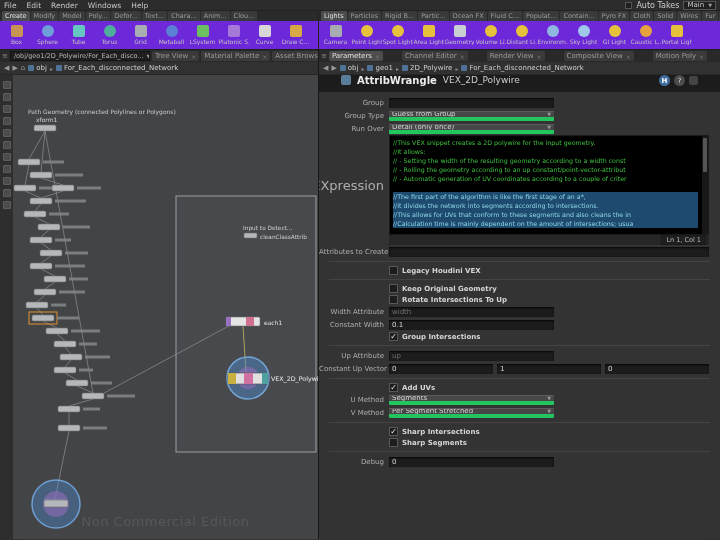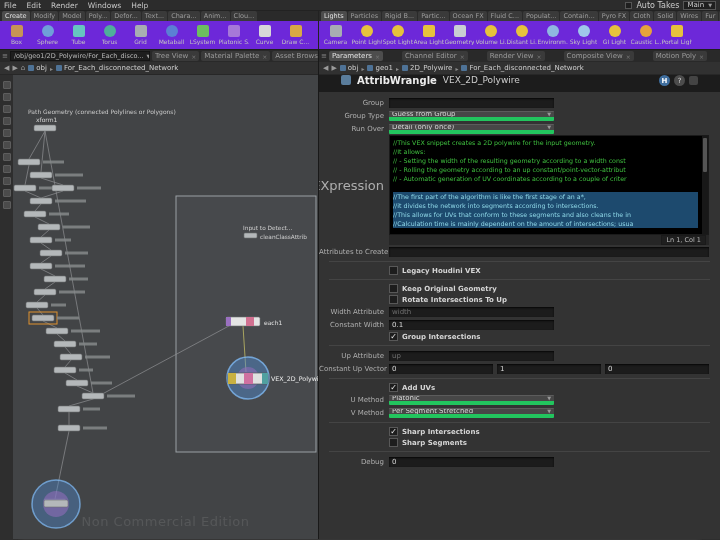--- a/index.html
+++ b/index.html
@@ -578,21 +578,21 @@
         <div class="psep"></div>
 
         <div class="prow chk">
           <div class="plabel"></div>
           <span class="checkbox">✓</span>
           <span class="chklabel">Add UVs</span>
         </div>
         <div class="prow">
           <div class="plabel">U Method</div>
           <div class="pfield short dropdown">
-            <span>Platonic</span>
+            <span>Segments</span>
             <span class="dd-arrow">▼</span>
           </div>
         </div>
         <div class="prow">
           <div class="plabel">V Method</div>
           <div class="pfield short dropdown">
             <span>Per Segment Stretched</span>
             <span class="dd-arrow">▼</span>
           </div>
         </div>

